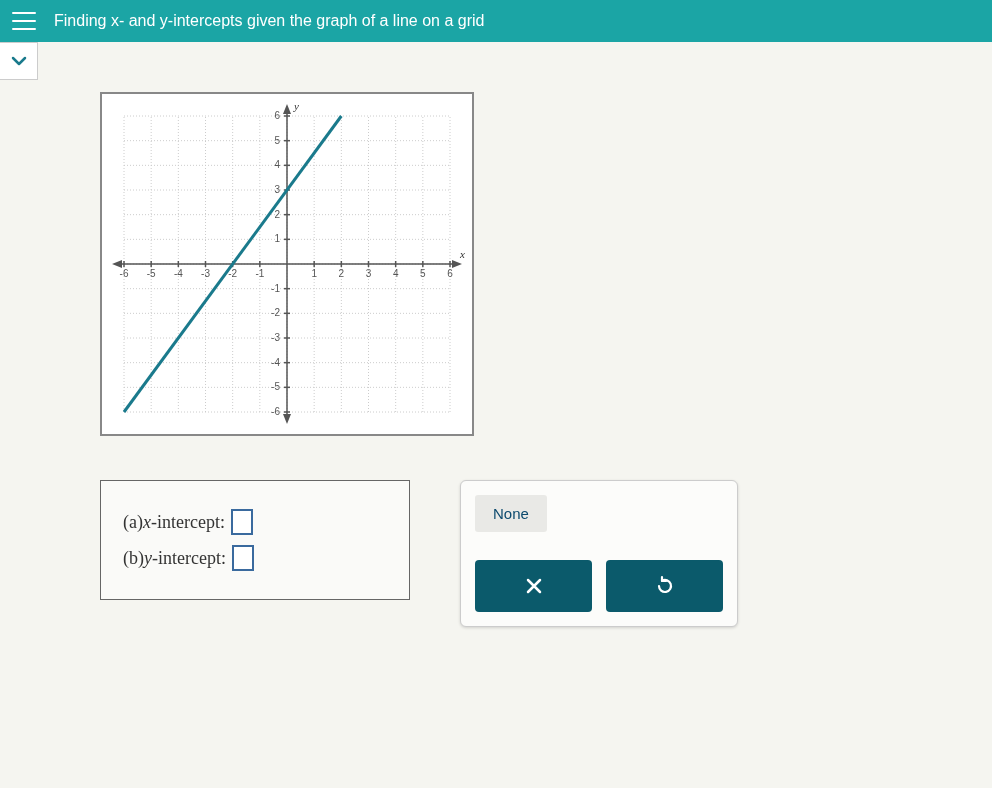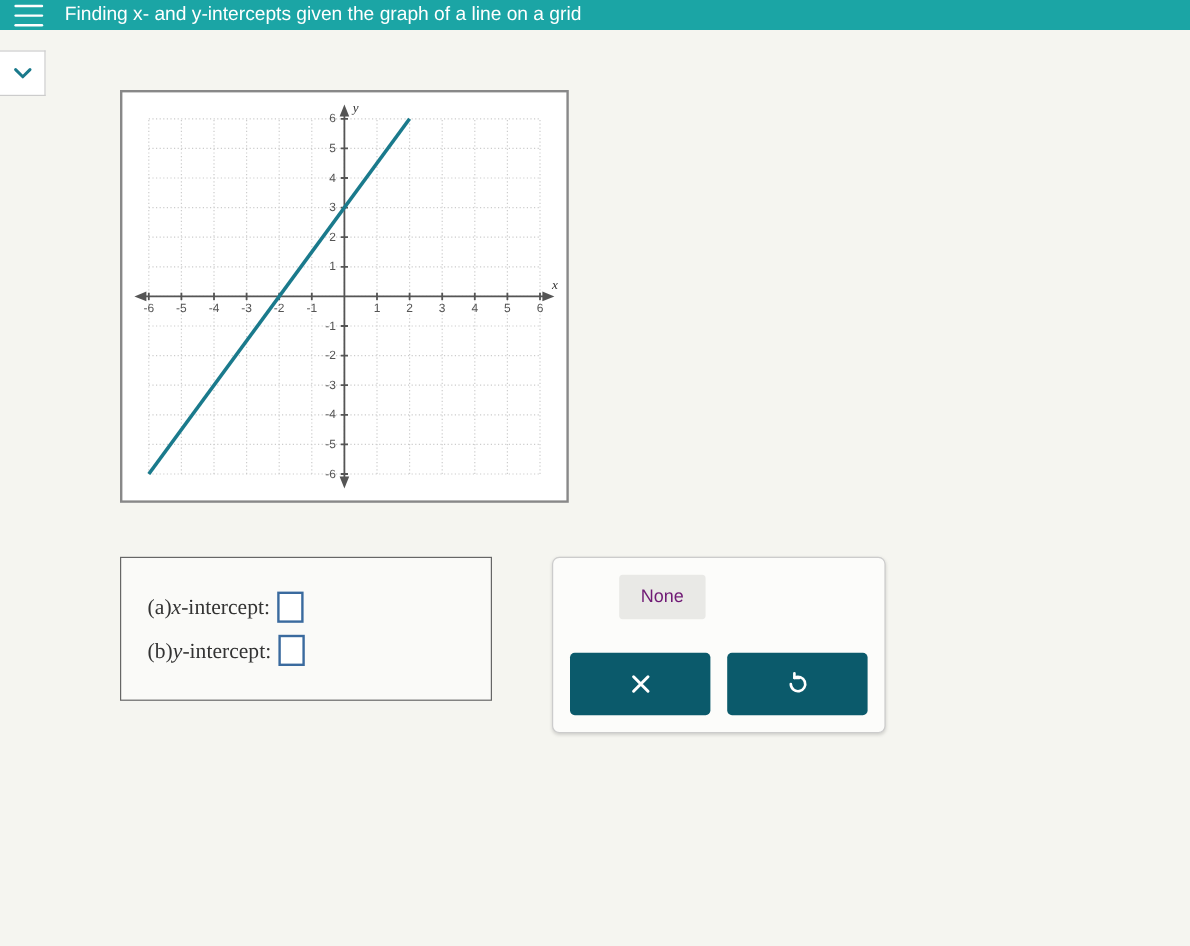--- a/index.html
+++ b/index.html
@@ -1,17 +1,17 @@
 <!DOCTYPE html>
 <html><head>
 <meta charset="utf-8">
 <style>
 * { box-sizing: border-box; margin: 0; padding: 0; }
 body { font-family: Georgia, 'Times New Roman', serif; background: #f5f5f0; width: 992px; height: 788px; overflow: hidden; }
-.header { background: #1ba5a5; color: #fff; display: flex; align-items: center; padding: 8px 12px; height: 25px; font-family: Arial, sans-serif; }
+.header { background: #1ba5a5; color: #fff; display: flex; align-items: center; padding: 8px 12px; height: 42px; font-family: Arial, sans-serif; }
 .hamburger { width: 24px; height: 18px; margin-right: 18px; display: flex; flex-direction: column; justify-content: space-between; cursor: pointer; }
 .hamburger span { display: block; height: 2px; background: #fff; border-radius: 1px; }
 .header-title { font-size: 16px; font-weight: 500; }
 .collapse-tab { position: absolute; left: 0; top: 42px; width: 38px; height: 38px; background: #fff; border: 1px solid #ccc; border-left: none; display: flex; align-items: center; justify-content: center; cursor: pointer; }
 .content { padding: 50px 40px 20px 55px; }
 .question { font-size: 21px; color: #333; margin-bottom: 22px; }
 .italic { font-style: italic; }
 .underlined { border-bottom: 1px dashed #666; }
 .graph-wrap { border: 2px solid #888; display: inline-block; background: #fff; margin-left: 45px; margin-bottom: 40px; }
 svg { display: block; }
@@ -20,21 +20,21 @@
 .tick-label { font-size: 10px; fill: #555; font-family: Arial, sans-serif; }
 .axis-label { font-size: 11px; fill: #333; font-style: italic; font-family: 'Times New Roman', serif; }
 .plot-line { stroke: #1a7a8c; stroke-width: 3; fill: none; }
 .arrow { fill: #555; }
 .bottom-row { display: flex; gap: 50px; margin-left: 45px; align-items: flex-start; }
 .answer-box { border: 1.5px solid #666; padding: 18px 22px; width: 310px; background: #fafaf8; }
 .answer-row { display: flex; align-items: center; margin: 10px 0; font-size: 18px; color: #333; }
 .answer-row .var { font-style: italic; }
 .input-box { width: 22px; height: 26px; border: 2px solid #3a6a9e; background: #fff; margin-left: 6px; }
 .control-panel { background: #fcfcfa; border: 1px solid #ccc; border-radius: 6px; padding: 14px; box-shadow: 0 1px 3px rgba(0,0,0,0.15); width: 278px; }
-.none-btn { background: #e9e9e6; border: none; padding: 10px 18px; font-size: 15px; color: #701a75; border-radius: 3px; cursor: pointer; font-family: Arial, sans-serif; margin-left: 41px; }
+.none-btn { background: #e9e9e6; border: none; padding: 10px 18px; font-size: 15px; color: #0c4a6e; border-radius: 3px; cursor: pointer; font-family: Arial, sans-serif; }
 .btn-row { display: flex; gap: 14px; margin-top: 28px; }
 .action-btn { flex: 1; height: 52px; background: #0b5a6b; border: none; border-radius: 4px; display: flex; align-items: center; justify-content: center; cursor: pointer; }
 </style>
 </head>
 <body>
 
 <div class="header">
   <div class="hamburger">
       <span></span>
       <span></span>

